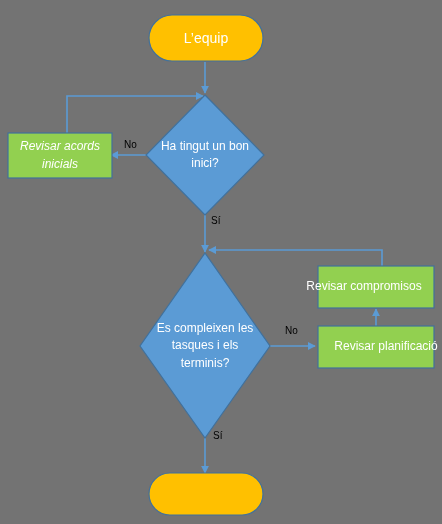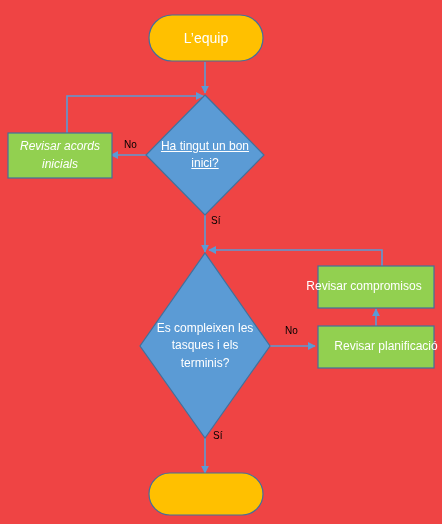--- a/index.html
+++ b/index.html
@@ -1,18 +1,18 @@
 <!DOCTYPE html>
 <html><head>
 <meta charset="utf-8">
 <style>
   html,body{margin:0;padding:0;background:#ffffff;}
   body{width:442px;height:524px;overflow:hidden;
        font-family:"Liberation Sans", sans-serif;}
-  #canvas{position:relative;width:442px;height:524px;background:#ef4444;}
+  #canvas{position:relative;width:442px;height:524px;background:#737373;}
   svg.layer{position:absolute;left:0;top:0;width:442px;height:524px;}
 
   .node-label{
     position:absolute;
     display:flex;align-items:center;justify-content:center;
     text-align:center;color:#ffffff;
     pointer-events:none;
     line-height:1.45;
   }
   .term-label{font-size:14px;}
@@ -80,21 +80,21 @@
 
     
     <rect x="318" y="326" width="116" height="42" fill="#92D050" stroke="#41719C" stroke-width="1.2"></rect>
 
     
     <rect x="149" y="473" width="114" height="42" rx="21" ry="21" fill="#FFC000" stroke="#41719C" stroke-width="1.2"></rect>
   </svg>
 
   <div class="node-label term-label" style="left:149px;top:15px;width:114px;height:46px;">L’equip</div>
 
-  <div class="node-label dec-label" style="left:155px;top:118px;width:100px;height:74px;text-decoration:underline;">Ha tingut un bon inici?</div>
+  <div class="node-label dec-label" style="left:155px;top:118px;width:100px;height:74px;">Ha tingut un bon inici?</div>
 
   <div class="node-label proc-label" style="left:10px;top:133px;width:100px;height:45px;font-style:italic;">Revisar acords inicials</div>
 
   <div class="node-label dec-label" style="left:152px;top:305px;width:106px;height:82px;">Es compleixen les tasques i els terminis?</div>
 
   <div class="node-label proc-label" style="left:306px;top:266px;width:116px;height:42px;">Revisar compromisos</div>
 
   <div class="node-label proc-label" style="left:316px;top:326px;width:140px;height:42px;">Revisar planificació</div>
 
 

